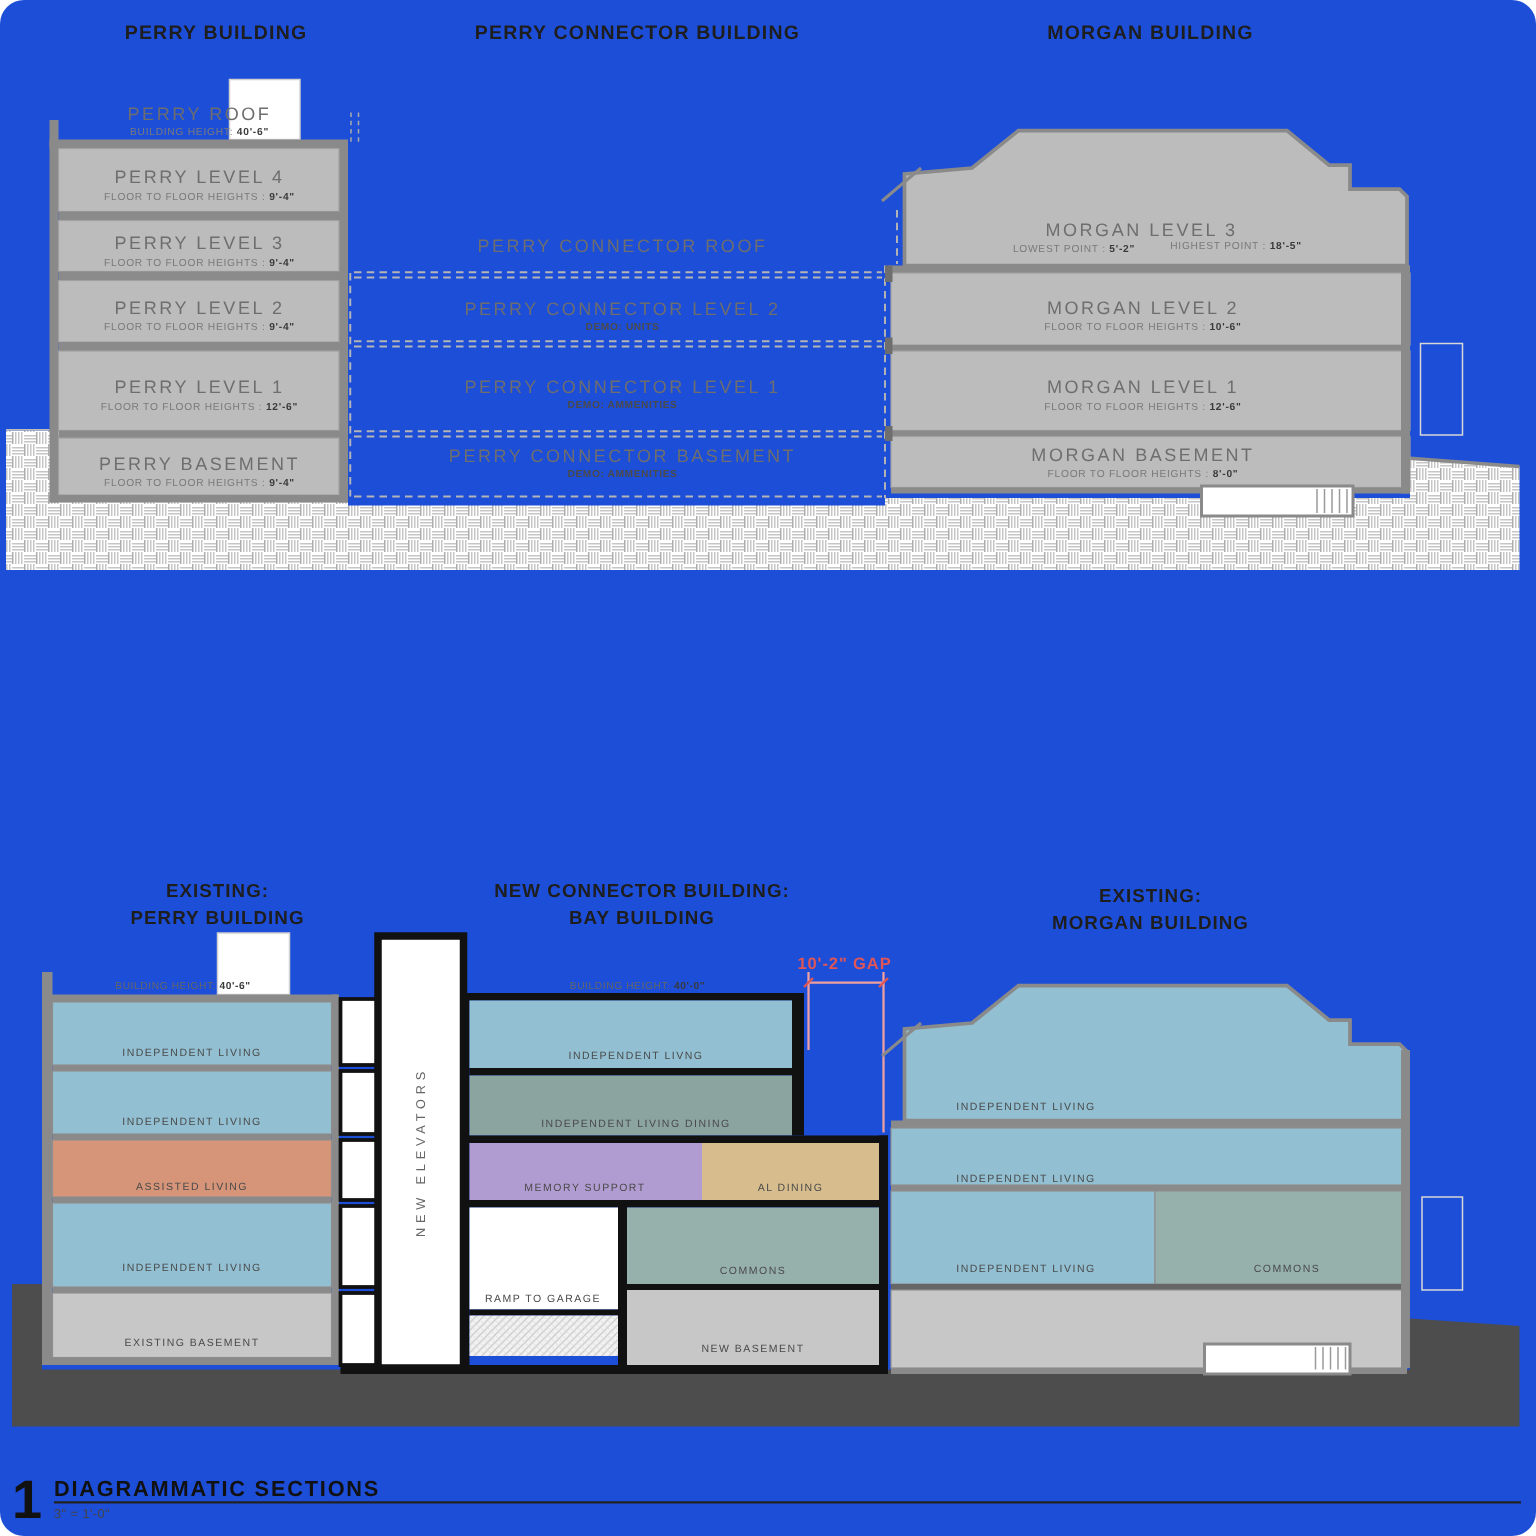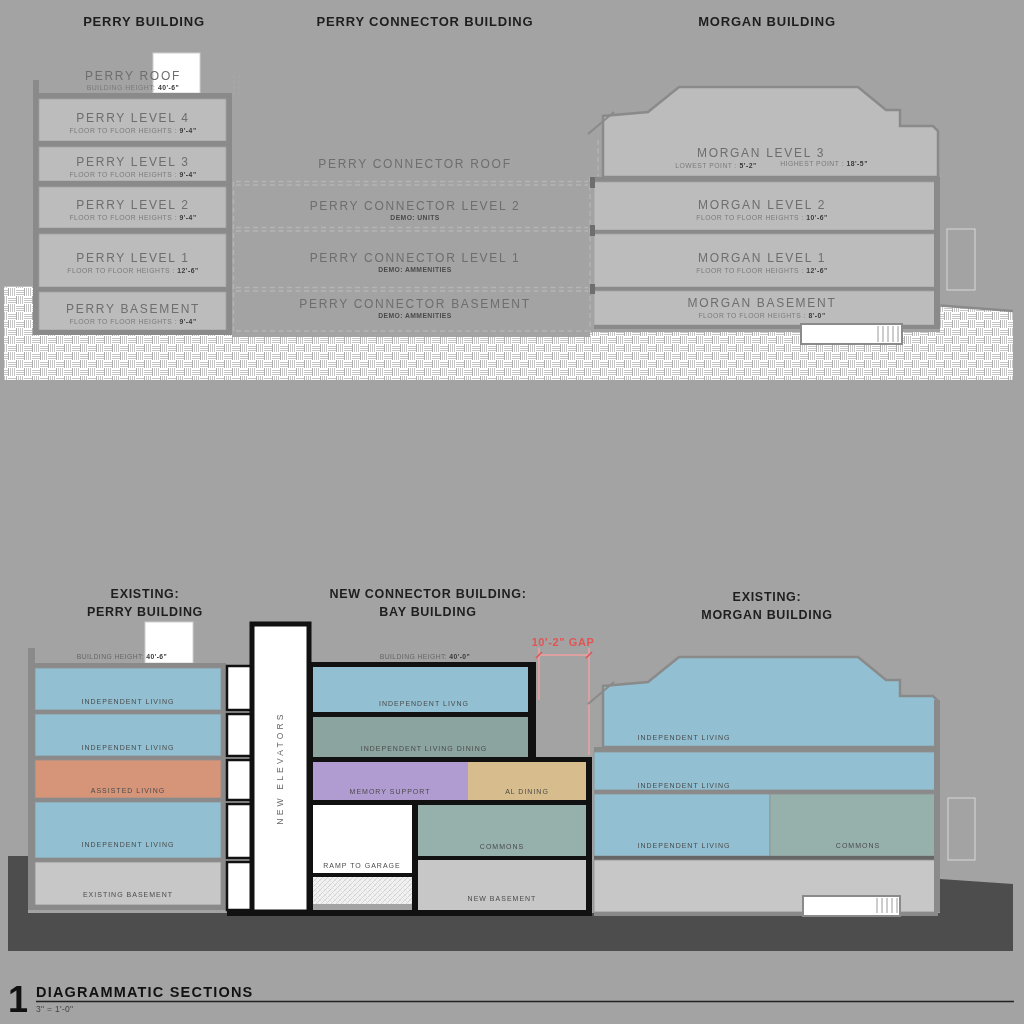--- a/index.html
+++ b/index.html
@@ -1,16 +1,16 @@
 <!DOCTYPE html>
 <html><head>
 <meta charset="utf-8">
 <style>
   html,body{margin:0;padding:0;background:#ffffff;}
-  .page{position:relative;width:1024px;height:1024px;background:#a3a3a3;overflow:hidden;}
+  .page{position:relative;width:1024px;height:1024px;background:#1d4ed8;overflow:hidden;border-radius:16px;}
   svg{display:block;font-family:"Liberation Sans",sans-serif;}
   text{font-family:"Liberation Sans",sans-serif;}
   .ctr{text-anchor:middle;}
   .hdr{font-size:13px;font-weight:700;fill:#1e1e1e;letter-spacing:.8px;}
   .hdr2{font-size:12.5px;font-weight:700;fill:#1e1e1e;letter-spacing:.7px;}
   .lvl{font-size:12px;fill:#6e6e6e;letter-spacing:1.7px;}
   .sub{font-size:6.8px;fill:#7a7a7a;letter-spacing:.5px;}
   .subv{font-weight:700;fill:#3a3a3a;}
   .demo{font-size:6.8px;font-weight:700;fill:#4a4a4a;letter-spacing:.4px;}
   .room{font-size:7px;fill:#4a4a4a;letter-spacing:1px;}

